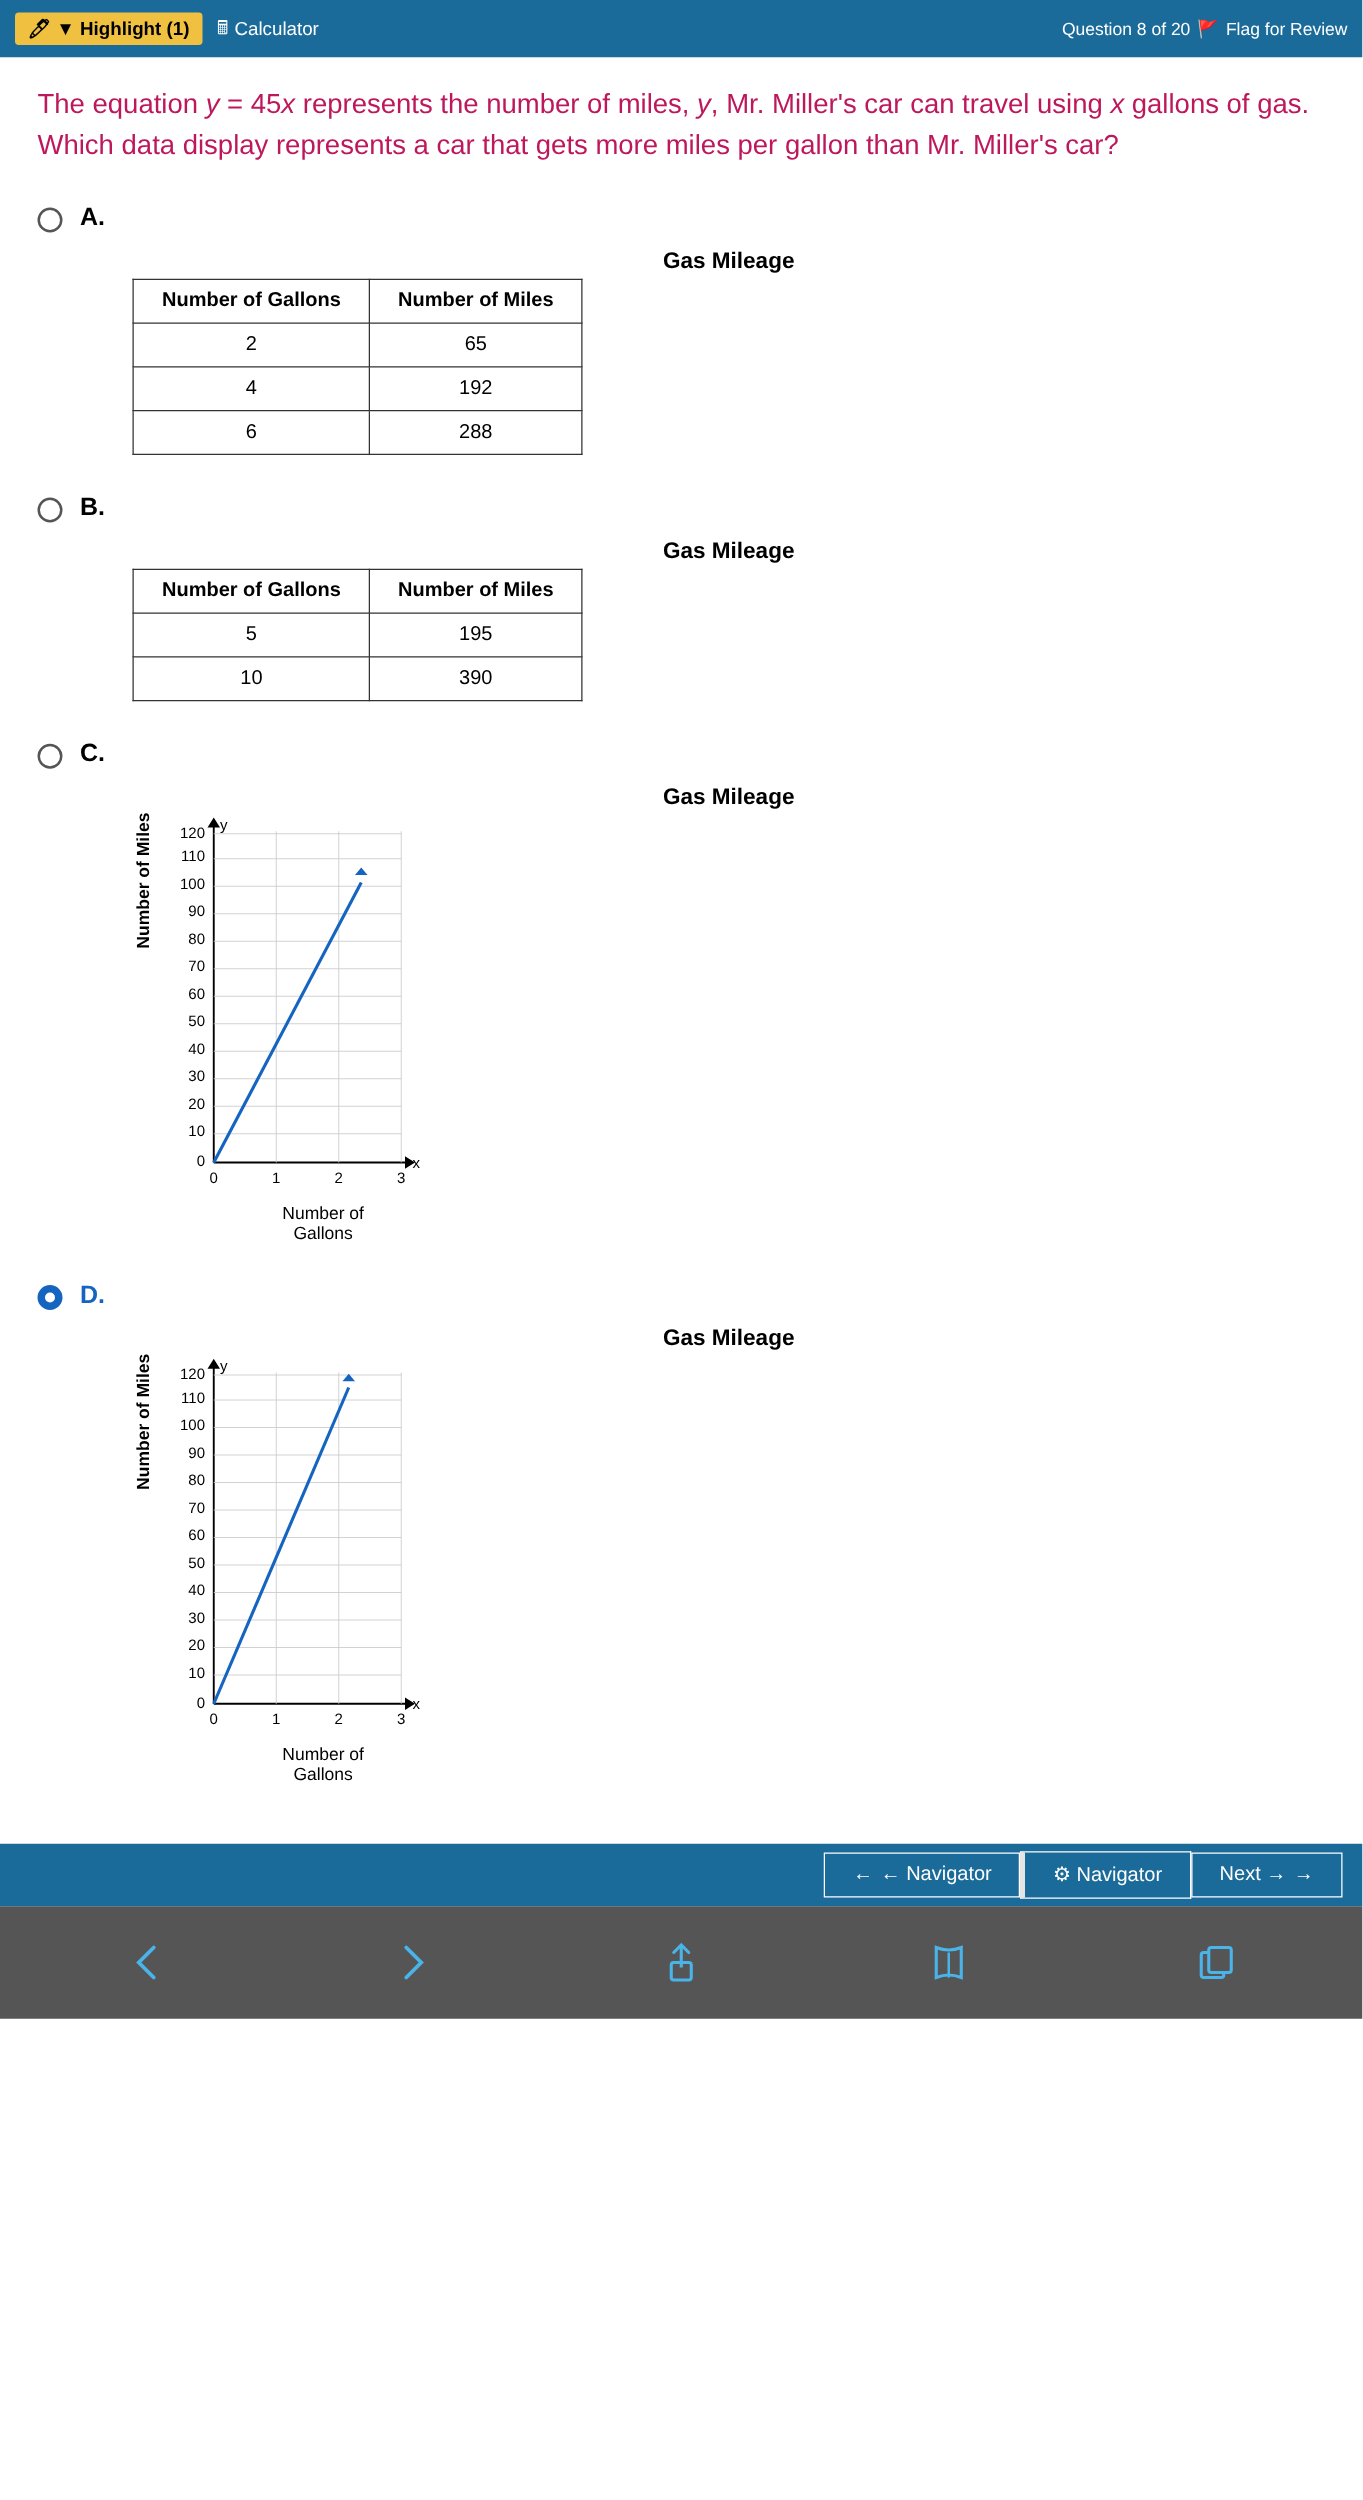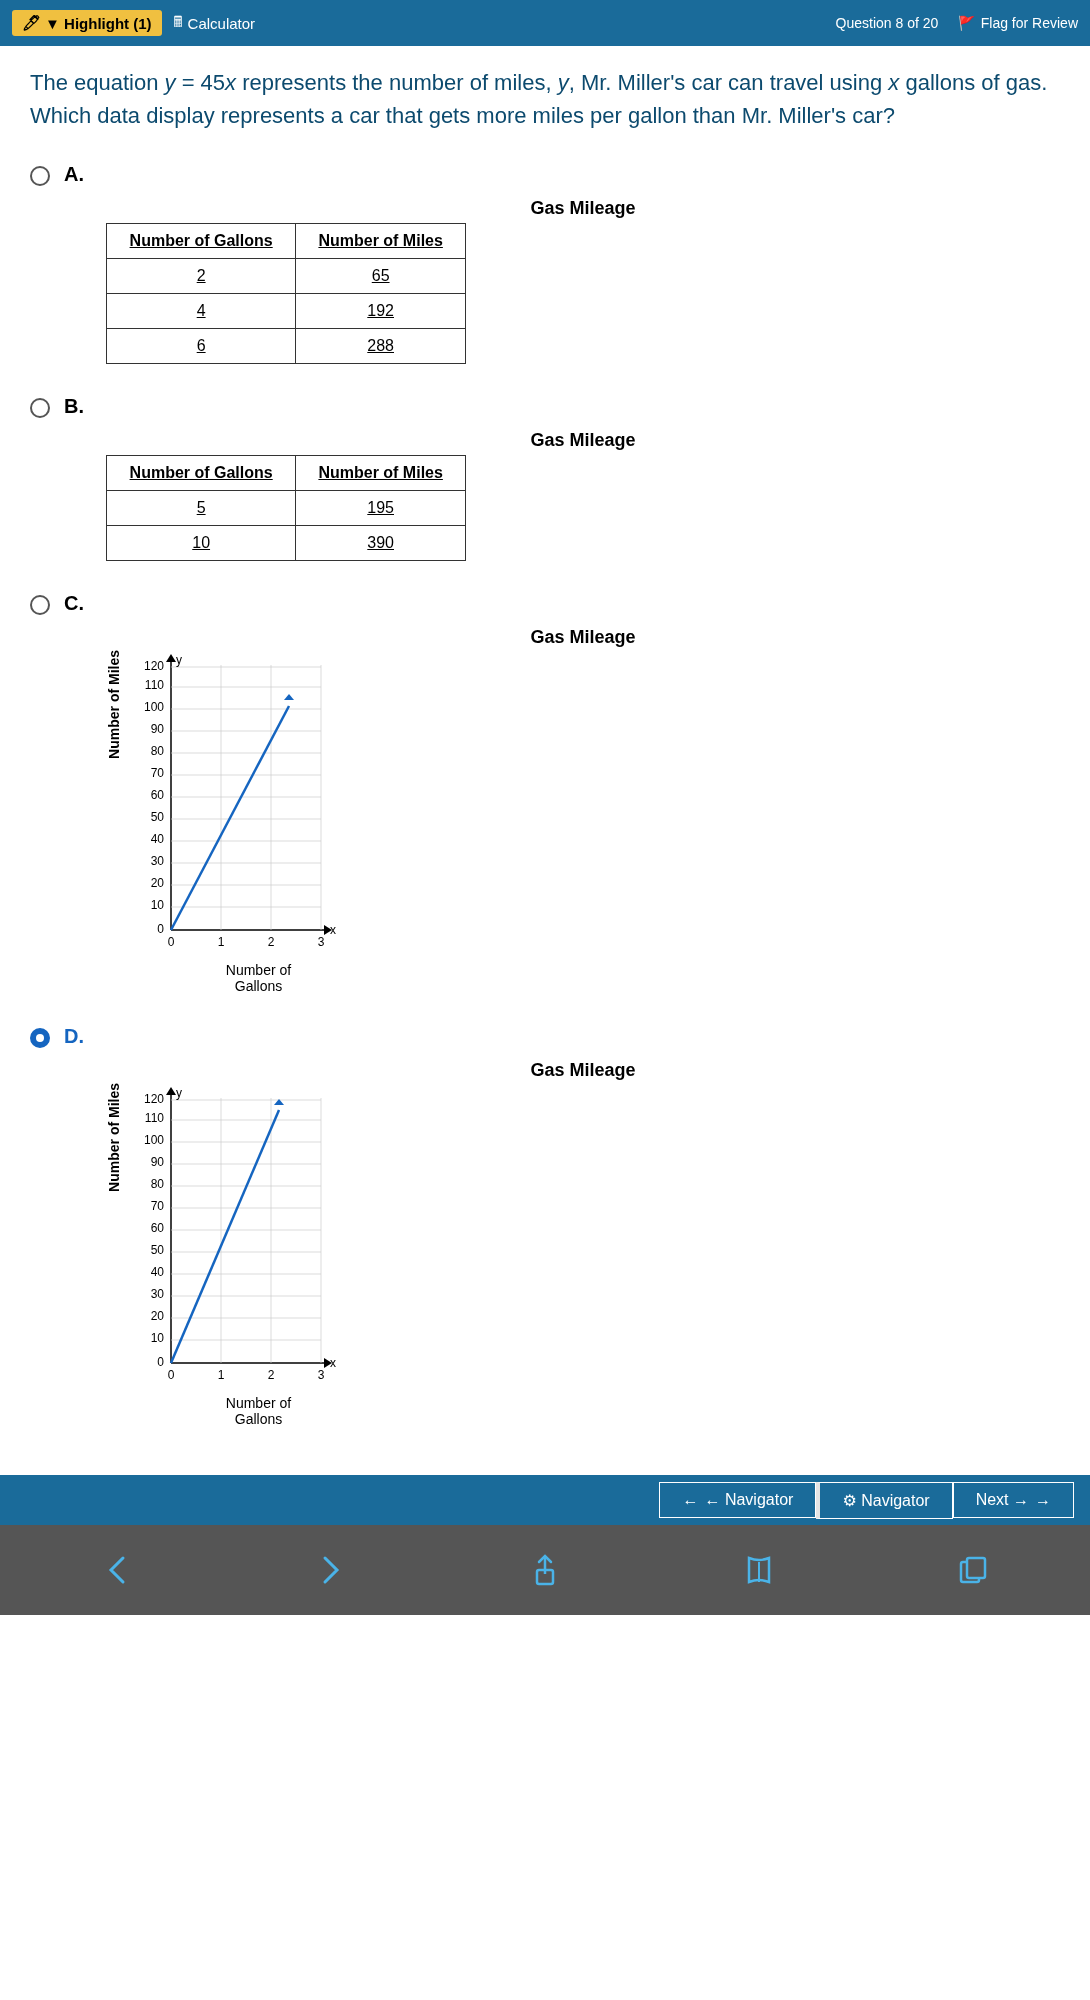--- a/index.html
+++ b/index.html
@@ -31,34 +31,34 @@
       font-size: 15px;
       display: flex;
       align-items: center;
       gap: 5px;
     }
     .toolbar-right {
       color: #fff;
       font-size: 14px;
       display: flex;
       align-items: center;
-      gap: 20px;
+      gap: 6px;
     }
 
     
     .content-area {
       padding: 20px 30px 20px 30px;
       background: #fff;
     }
 
     .question-text {
       font-size: 22px;
       line-height: 1.5;
       margin-bottom: 28px;
-      color: #0c4a6e;
+      color: #be185d;
     }
 
     
     .option {
       display: flex;
       align-items: flex-start;
       margin-bottom: 28px;
       gap: 14px;
     }
     .option-radio {
@@ -95,21 +95,20 @@
     
     .table-title {
       font-size: 18px;
       font-weight: bold;
       text-align: center;
       margin-bottom: 4px;
     }
     table {
       border-collapse: collapse;
       min-width: 360px;
-      text-decoration: underline;
     }
     th {
       border: 1px solid #333;
       padding: 8px 18px;
       font-size: 16px;
       font-weight: bold;
       background: #fff;
       text-align: center;
     }
     td {

